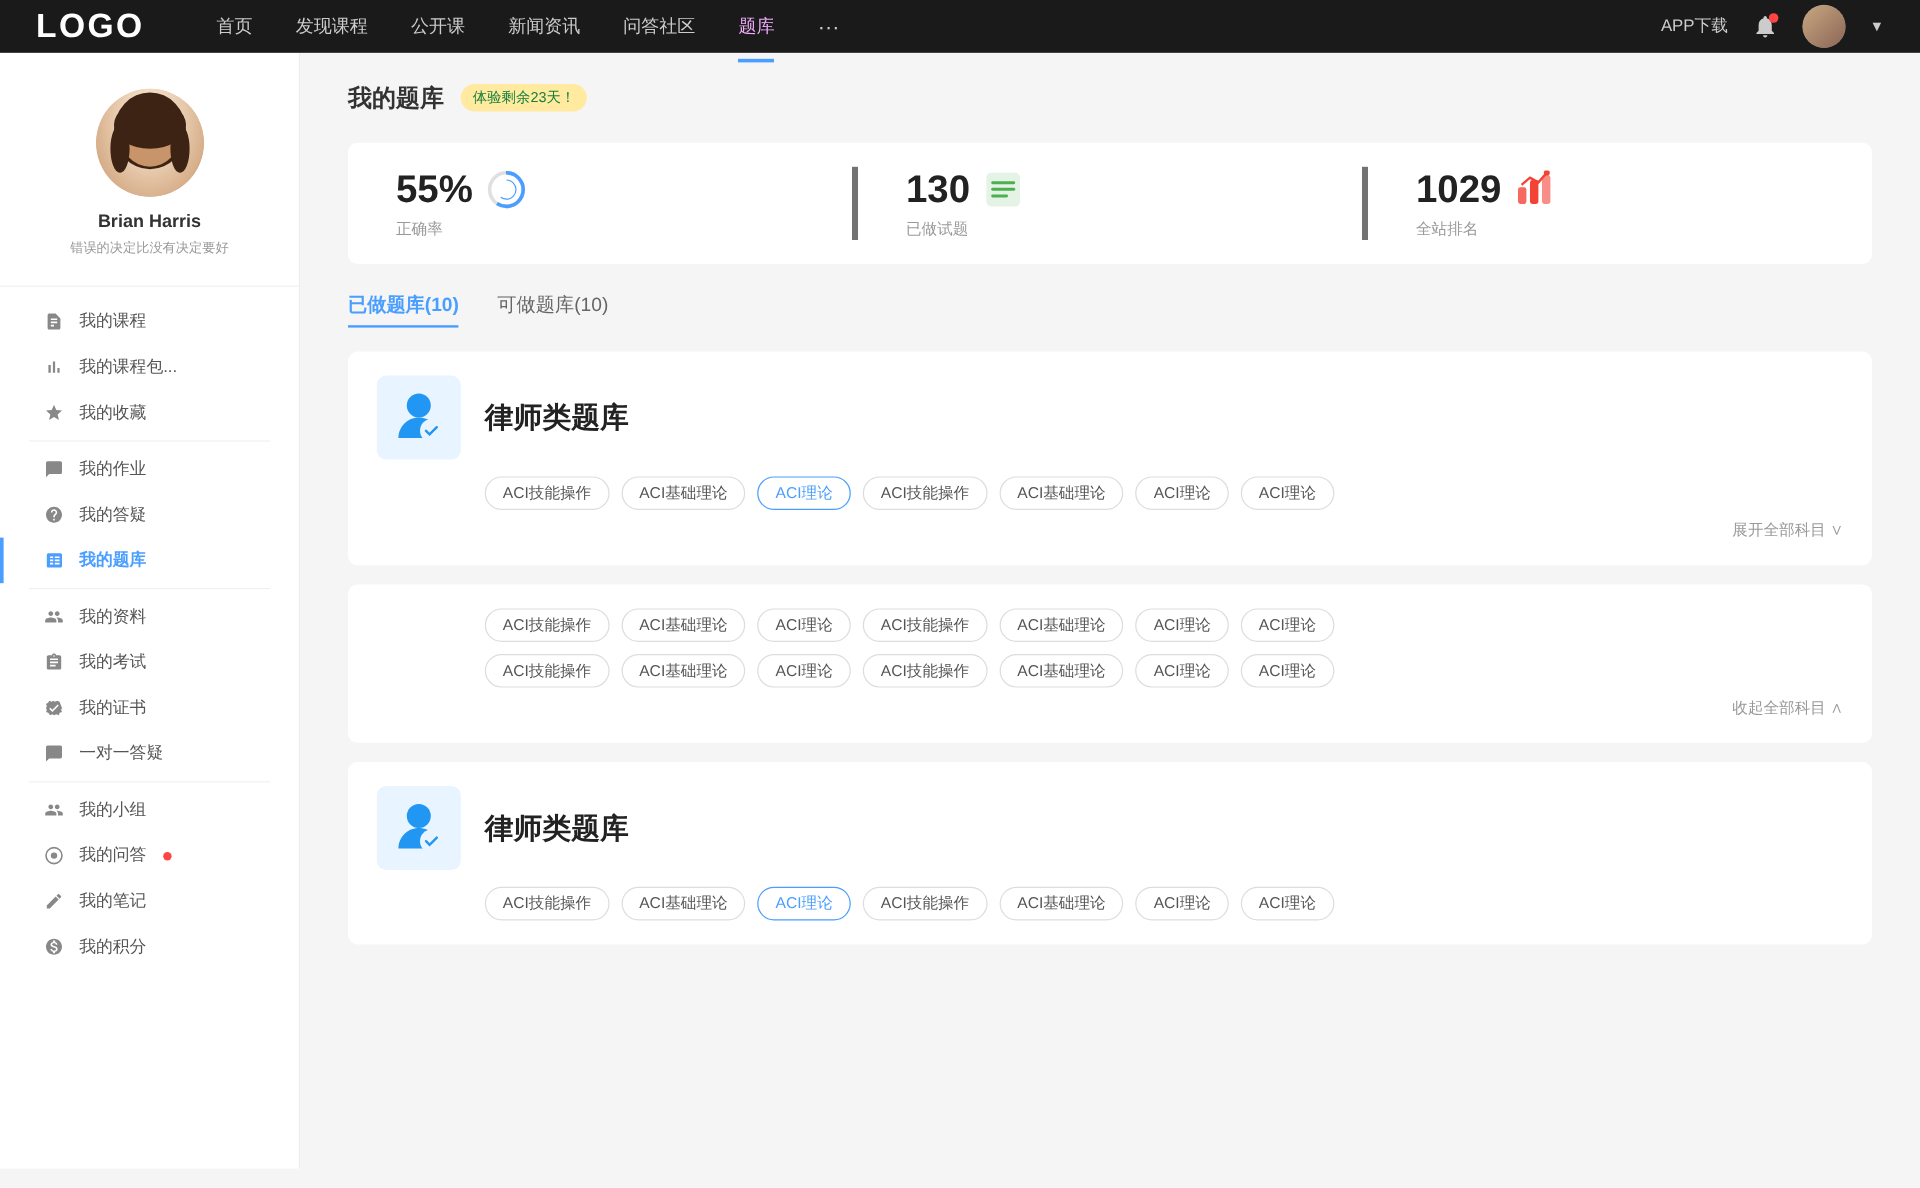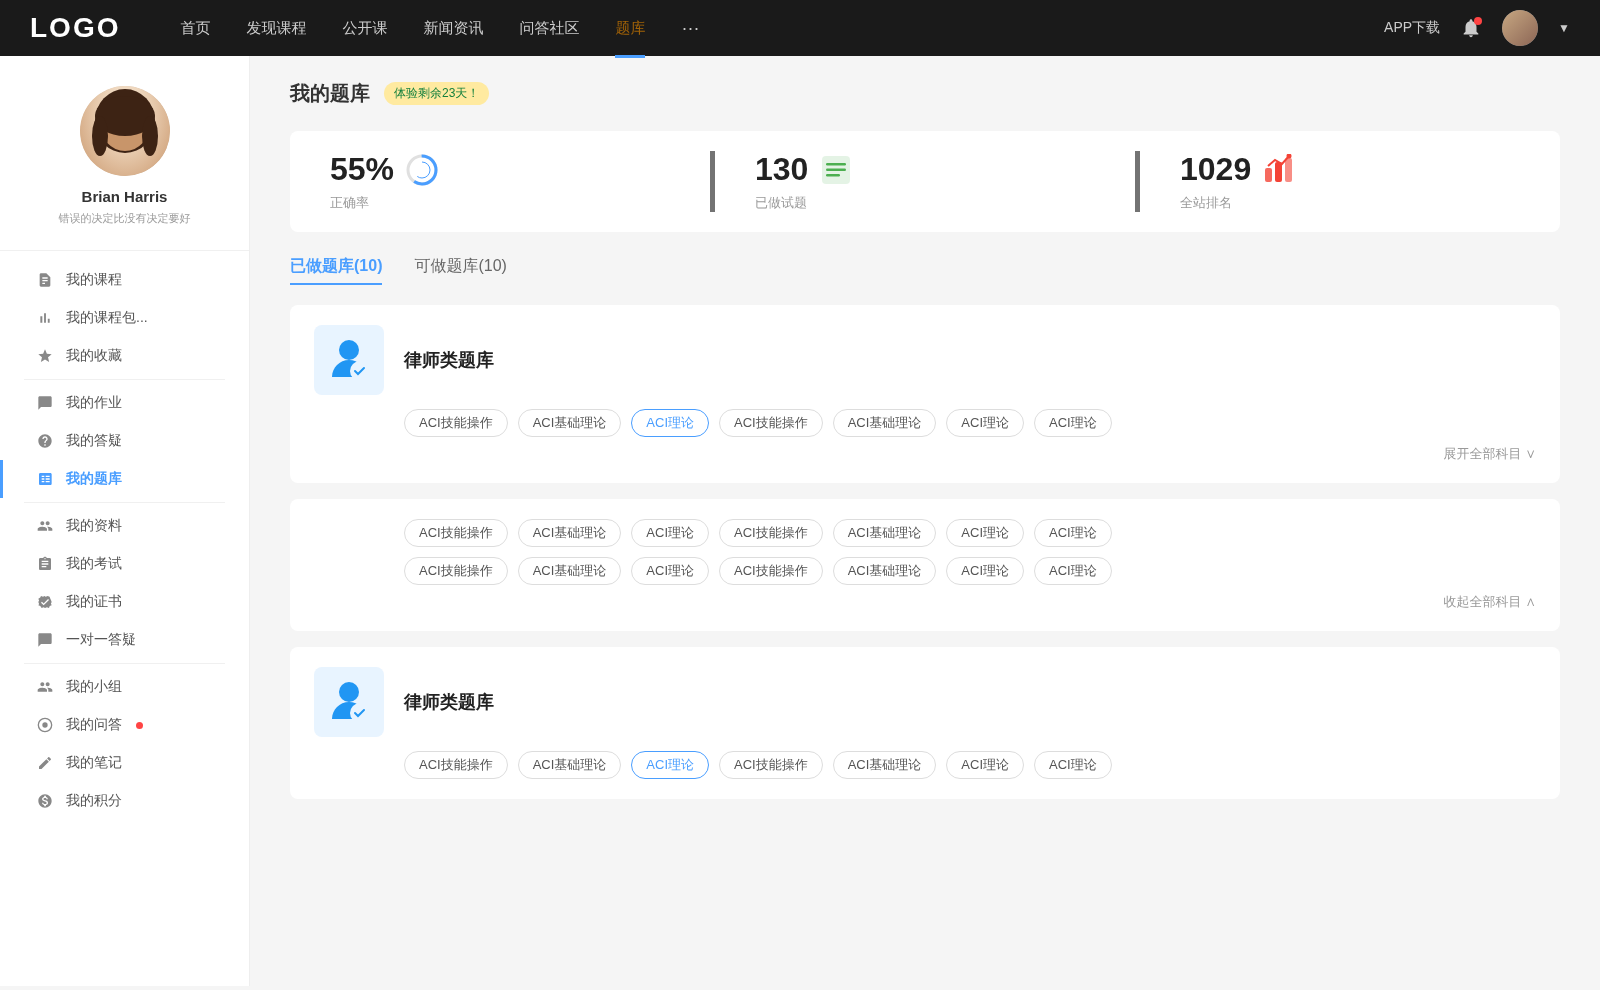--- a/index.html
+++ b/index.html
@@ -1,21 +1,21 @@
 <!DOCTYPE html>
 <html><head>
   <meta charset="utf-8">
   <style>
     * { box-sizing: border-box; margin: 0; padding: 0; }
     body { font-family: -apple-system, BlinkMacSystemFont, "PingFang SC", "Microsoft YaHei", sans-serif; background: #f5f5f5; color: #333; }
 
     
     .top-nav {
       background: #1a1a1a;
-      height: 56px;
+      height: 44px;
       display: flex;
       align-items: center;
       padding: 0 30px;
       position: relative;
       z-index: 100;
     }
     .nav-logo {
       color: white;
       font-size: 28px;
       font-weight: bold;
@@ -28,21 +28,21 @@
       gap: 36px;
       flex: 1;
     }
     .nav-link {
       color: #ccc;
       font-size: 15px;
       cursor: pointer;
       position: relative;
     }
     .nav-link.active {
-      color: #a16207;
+      color: #f0abfc;
     }
     .nav-link.active::after {
       content: '';
       position: absolute;
       bottom: -20px;
       left: 0; right: 0;
       height: 3px;
       background: #4a9eff;
     }
     .nav-more {
@@ -291,21 +291,21 @@
       margin-bottom: 14px;
     }
     .bank-icon {
       width: 70px; height: 70px;
       background: #e8f4ff;
       border-radius: 8px;
       display: flex; align-items: center; justify-content: center;
       flex-shrink: 0;
     }
     .bank-title {
-      font-size: 18px;
+      font-size: 24px;
       font-weight: 600;
       color: #222;
     }
     .bank-tags {
       display: flex;
       flex-wrap: wrap;
       gap: 10px;
       padding-left: 90px;
     }
     .tag {

